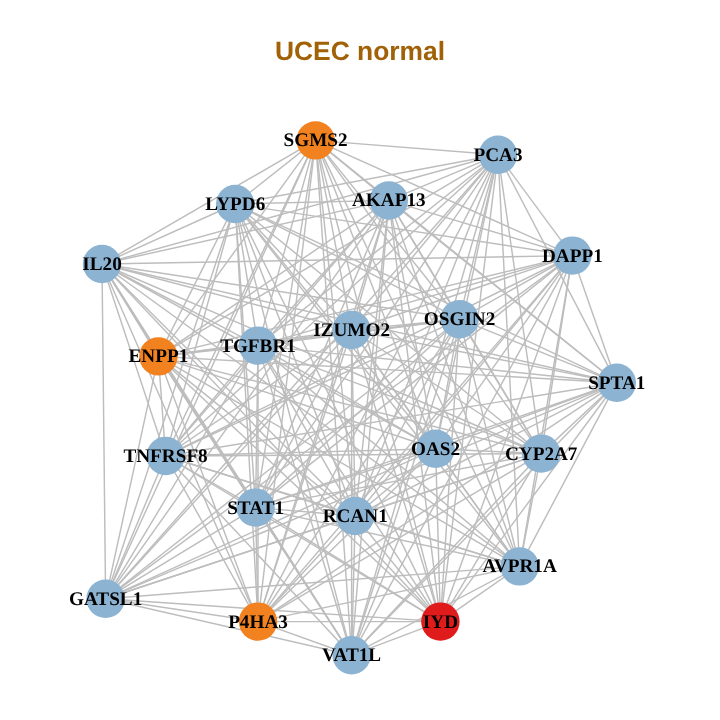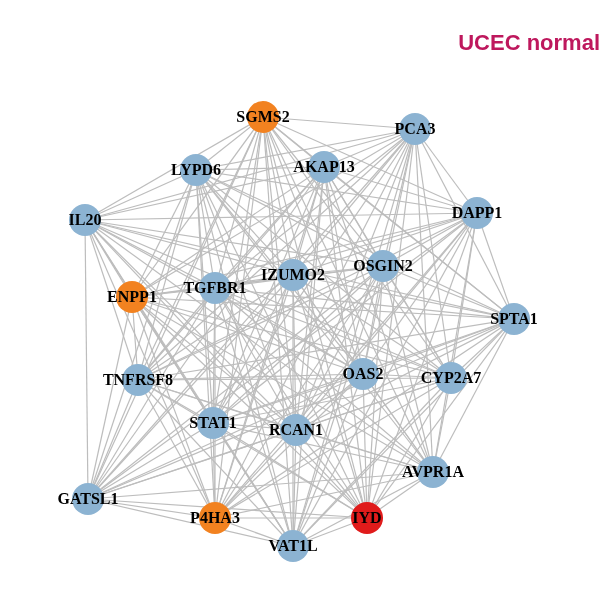--- a/index.html
+++ b/index.html
@@ -36,21 +36,21 @@
   .nlabel {
     font-family: "Liberation Serif", "DejaVu Serif", serif;
     font-size: 16px;
     font-weight: bold;
   }
 </style>
 </head>
 <body>
 
 <div class="canvas">
-  <div class="chart-title" style="color: #be185d; text-align: right;">UCEC normal</div>
+  <div class="chart-title" style="color: #a16207;">UCEC normal</div>
   <svg class="graph" id="graph-svg" width="600" height="600" viewBox="0 0 600 600">
     <g id="edges-layer">
         <line x1="263" y1="117" x2="415" y2="129" stroke="#BDBDBD" stroke-width="1.2"></line>
         <line x1="263" y1="117" x2="196" y2="170" stroke="#BDBDBD" stroke-width="1.2"></line>
         <line x1="263" y1="117" x2="324" y2="167" stroke="#BDBDBD" stroke-width="1.2"></line>
         <line x1="263" y1="117" x2="85" y2="220" stroke="#BDBDBD" stroke-width="1.2"></line>
         <line x1="263" y1="117" x2="477" y2="213" stroke="#BDBDBD" stroke-width="1.2"></line>
         <line x1="263" y1="117" x2="383" y2="266" stroke="#BDBDBD" stroke-width="1.2"></line>
         <line x1="263" y1="117" x2="293" y2="275" stroke="#BDBDBD" stroke-width="1.2"></line>
         <line x1="263" y1="117" x2="215" y2="288" stroke="#BDBDBD" stroke-width="1.2"></line>

